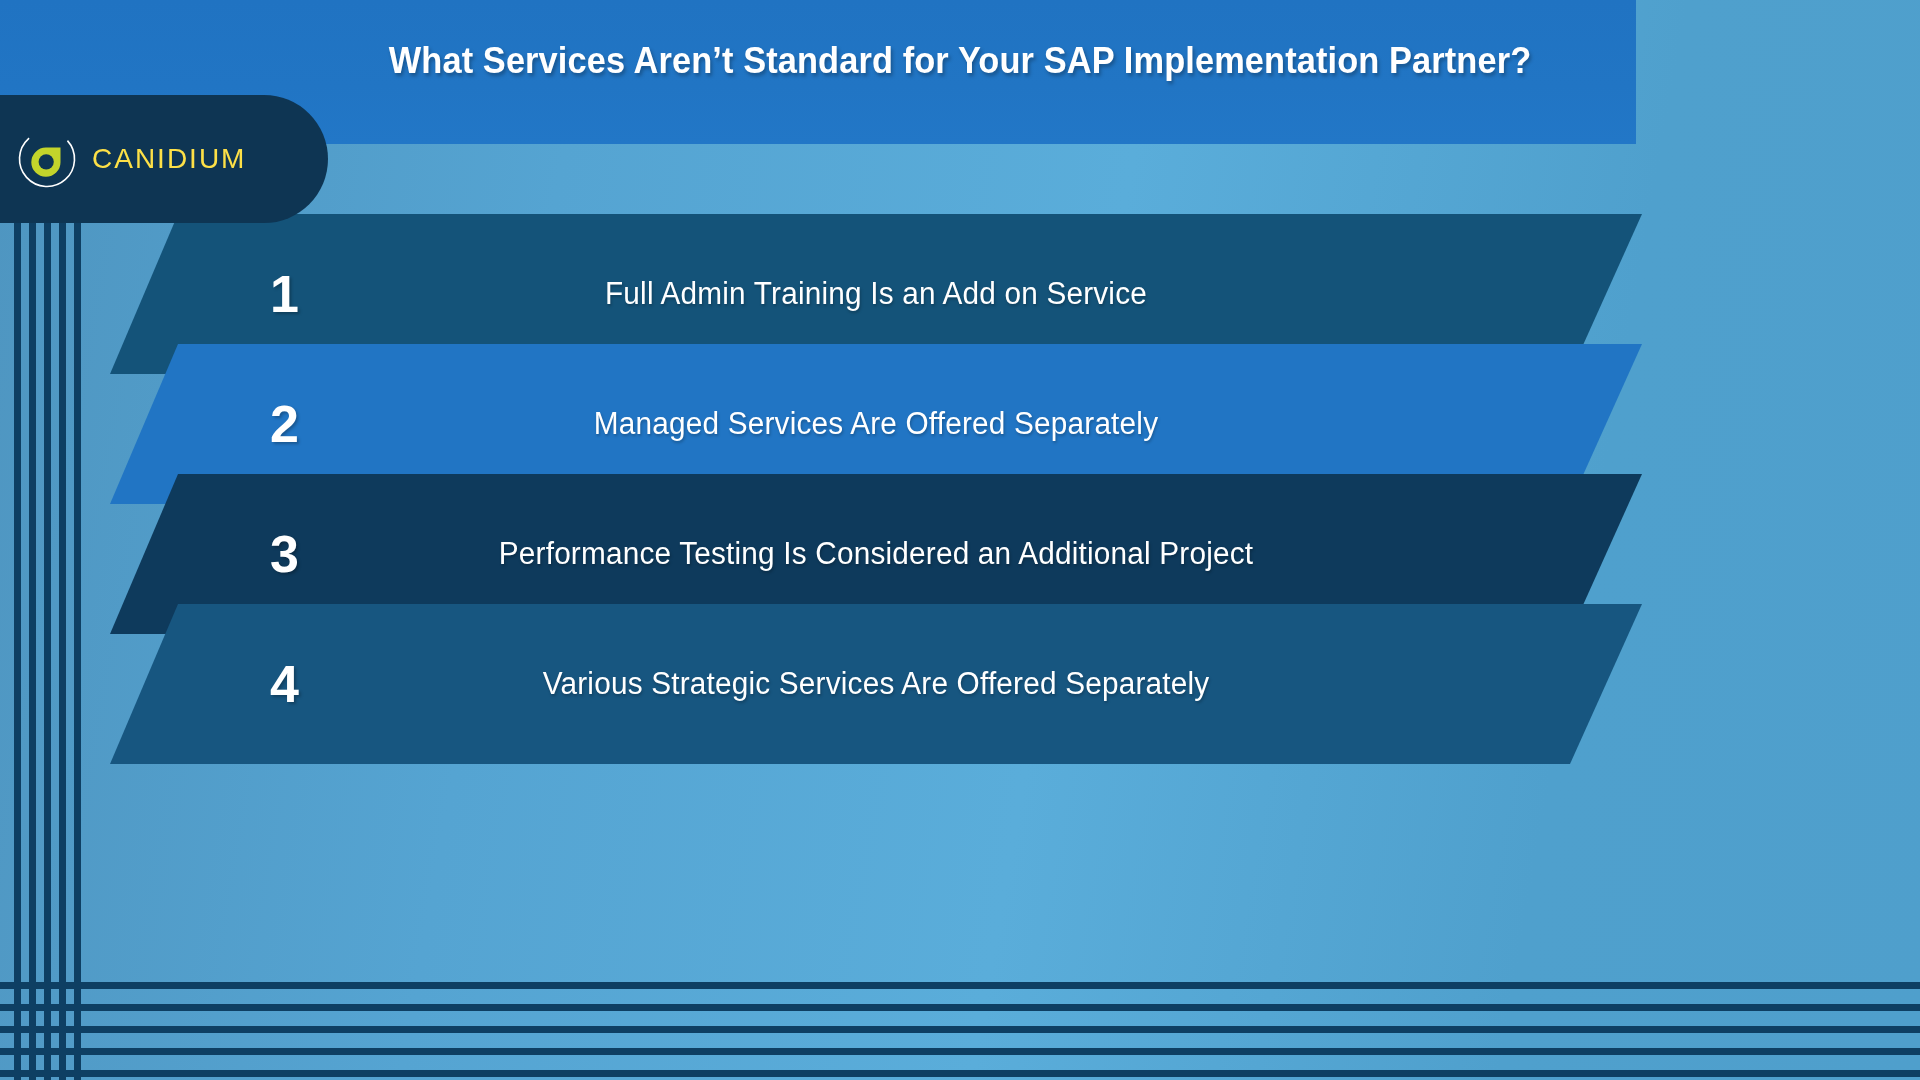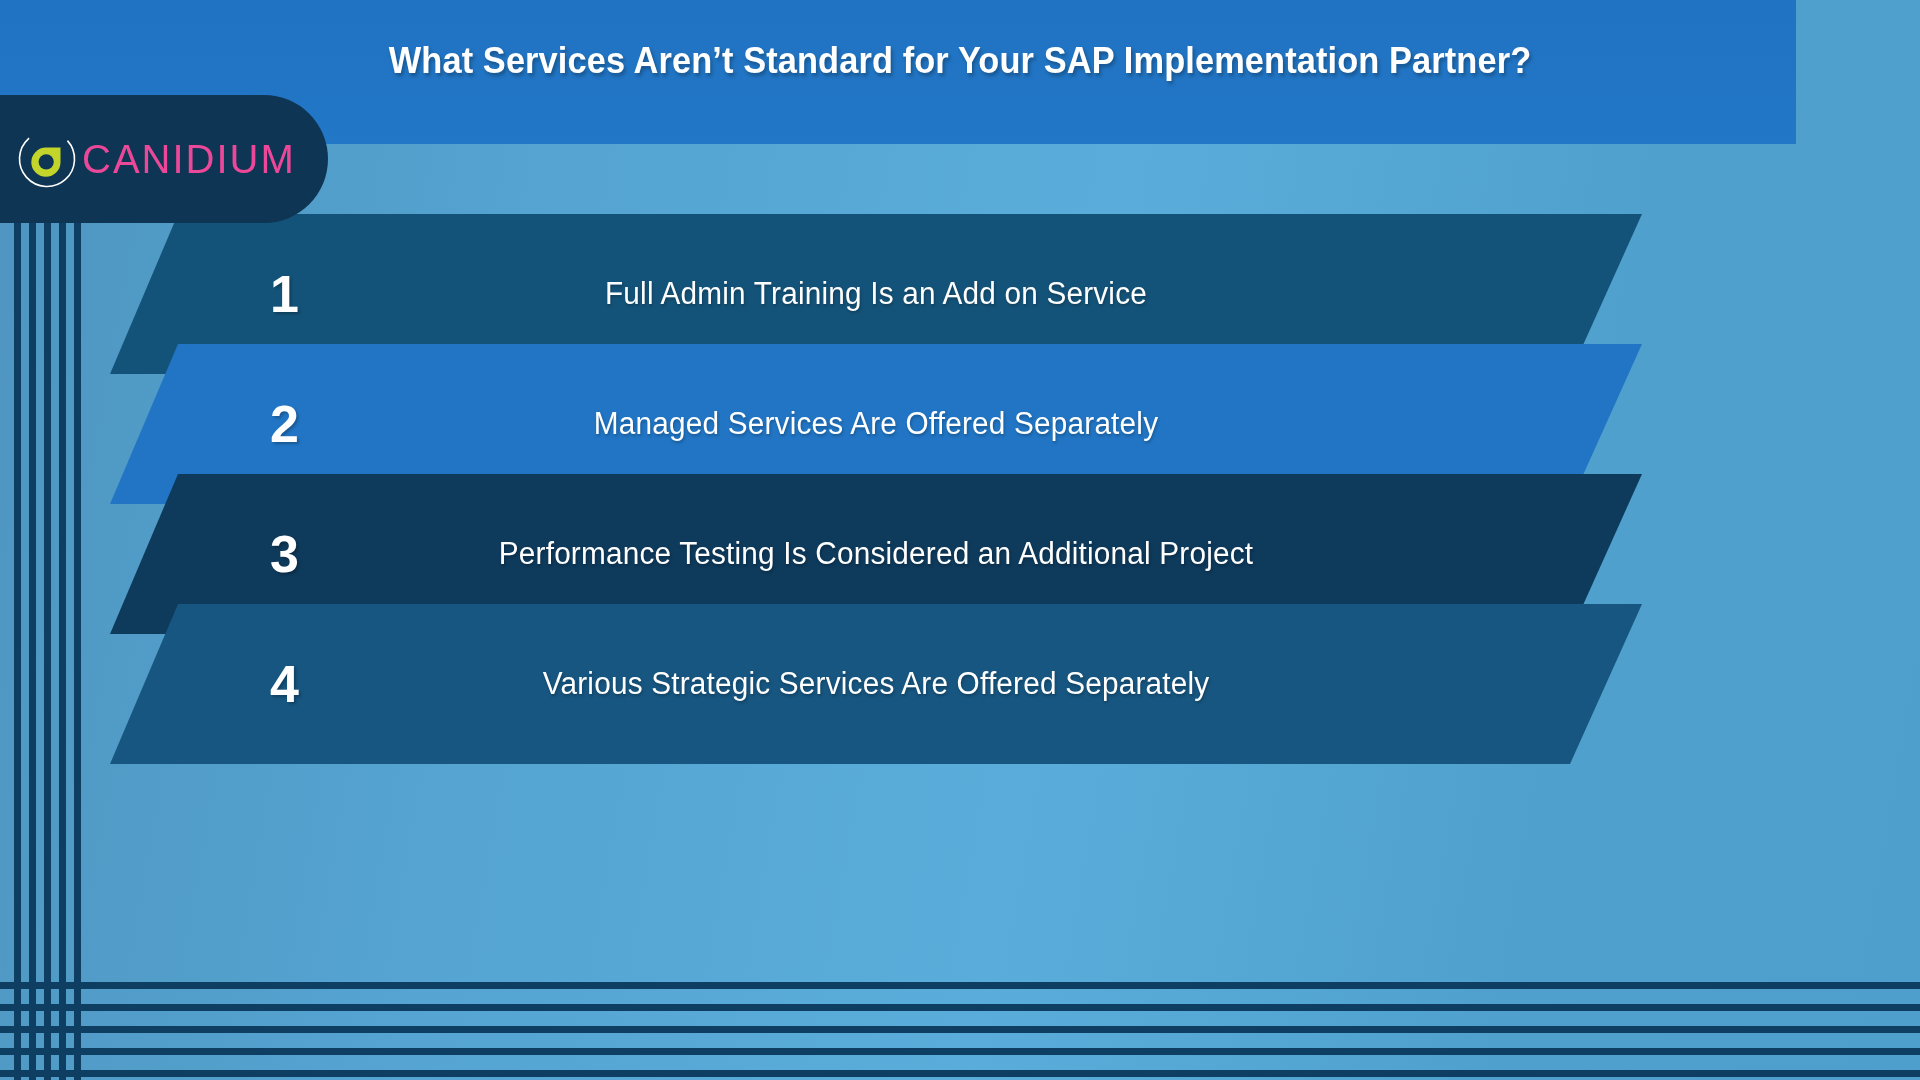--- a/index.html
+++ b/index.html
@@ -11,21 +11,21 @@
   }
 
   
   #bg-body {
     position:absolute; left:0; top:0; width:1920px; height:1080px;
     background:linear-gradient(100deg,#4e95c0 0%,#55a4d2 28%,#5aadda 55%,#4fa0cd 80%,#4f9fcc 100%);
   }
 
   
   #header-band {
-    position:absolute; left:0; top:0; width:1796px; height:144px;
+    position:absolute; left:0; top:0; width:1636px; height:144px;
     background:linear-gradient(180deg,#2073c2 0%,#2175c4 60%,#2277c7 100%);
     padding-left:7px;
   }
   #page-title {
     position:absolute; left:0; top:40px; width:1920px;
     text-align:center;
     font-size:37px;
     font-weight:600;
     letter-spacing:.1px;
     color:#ffffff;
@@ -40,25 +40,25 @@
     position:absolute; left:-40px; top:95px;
     width:368px; height:128px;
     background:#0e3553;
     border-radius:0 70px 70px 0;
     display:flex; align-items:center;
     padding-left:56px;
     z-index:6;
   }
   #logo-mark { width:62px; height:62px; position:relative; flex:0 0 auto; }
   #logo-wordmark {
-    color:#ec4899;
-    font-size:40px;
+    color:#fde047;
+    font-size:28px;
     letter-spacing:2.0px;
     font-weight:400;
-    margin-left:4px;
+    margin-left:14px;
     white-space:nowrap;
   }
 
   
   #deco-vertical-lines {
     position:absolute; left:0; top:144px; width:86px; height:936px;
     z-index:2;
   }
   #deco-vertical-lines .vline {
     position:absolute; top:0; width:7px; height:936px;

